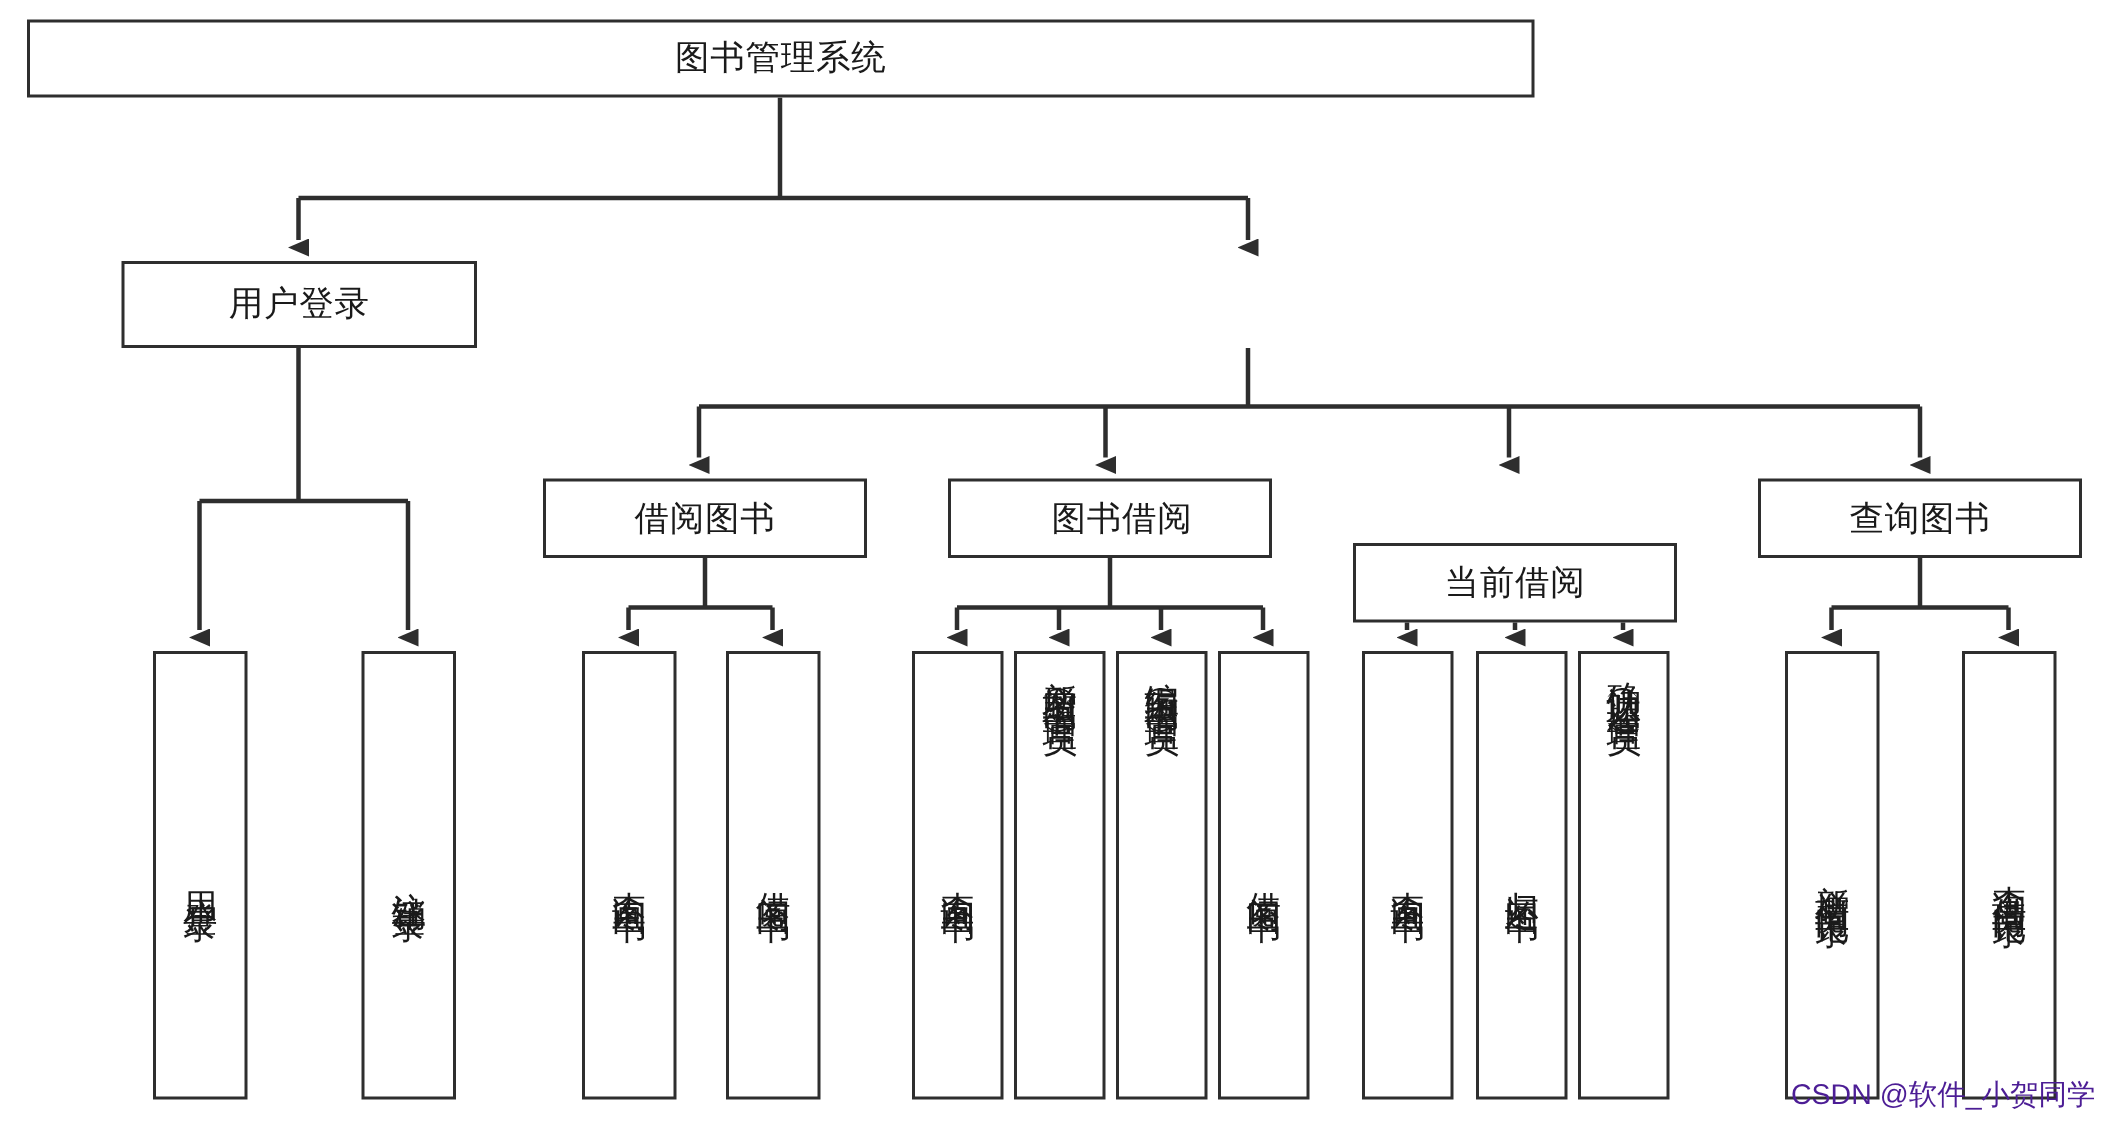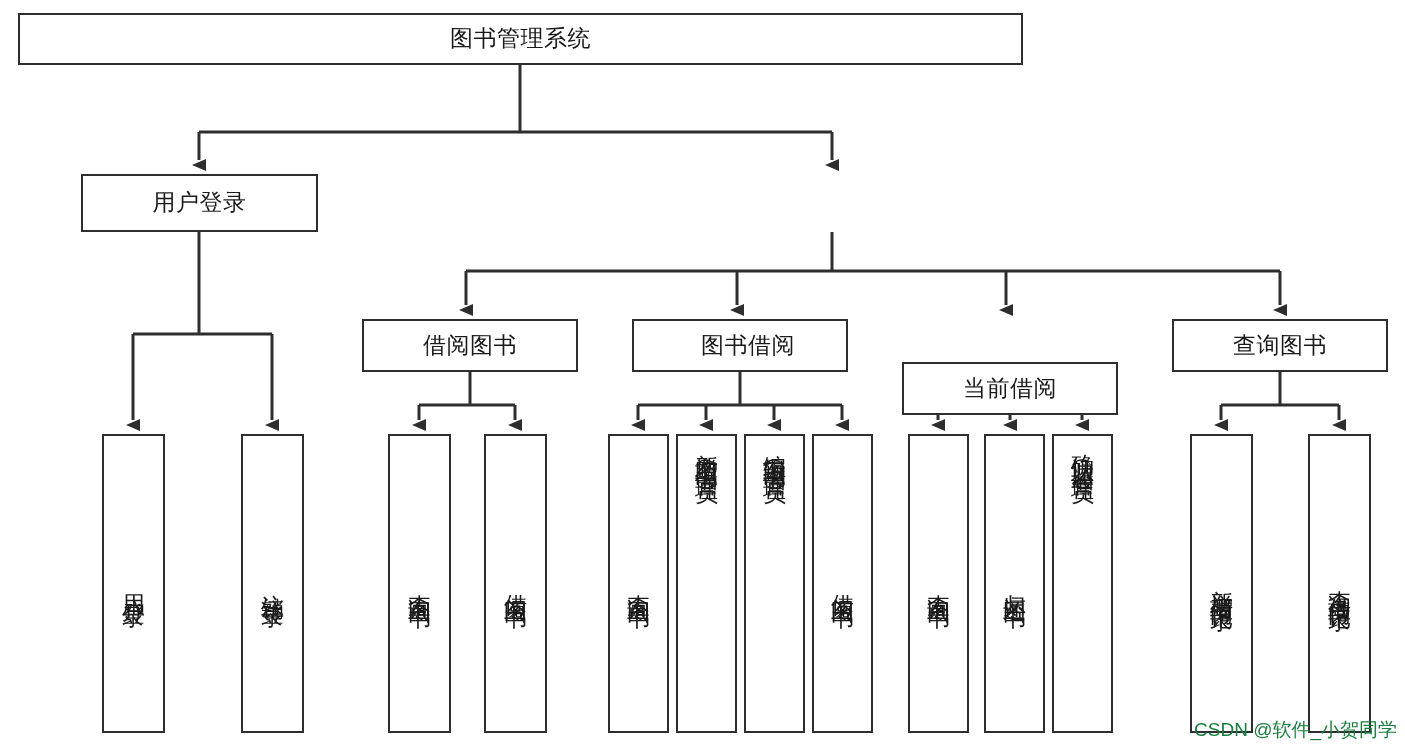--- a/index.html
+++ b/index.html
@@ -52,21 +52,21 @@
     letter-spacing: 4px;
     line-height: 1;
     white-space: nowrap;
     font-family: "Liberation Sans", "DejaVu Sans", sans-serif;
   }
   .watermark {
     position: absolute;
     right: 8px;
     bottom: 4px;
     font-size: 19px;
-    color: #15803d;
+    color: #4c1d95;
     white-space: nowrap;
     font-family: "Liberation Sans", "DejaVu Sans", sans-serif;
     pointer-events: none;
   }
 </style>
 </head>
 <body>
 
 <div id="diagram-root">
 

